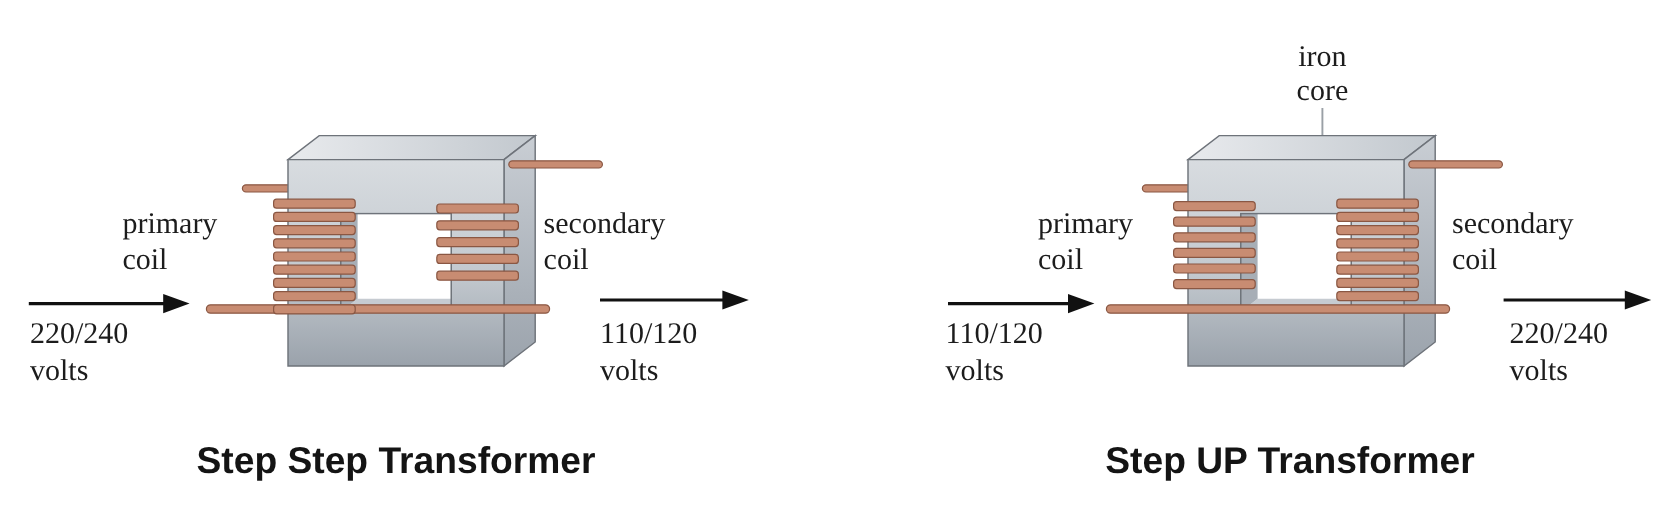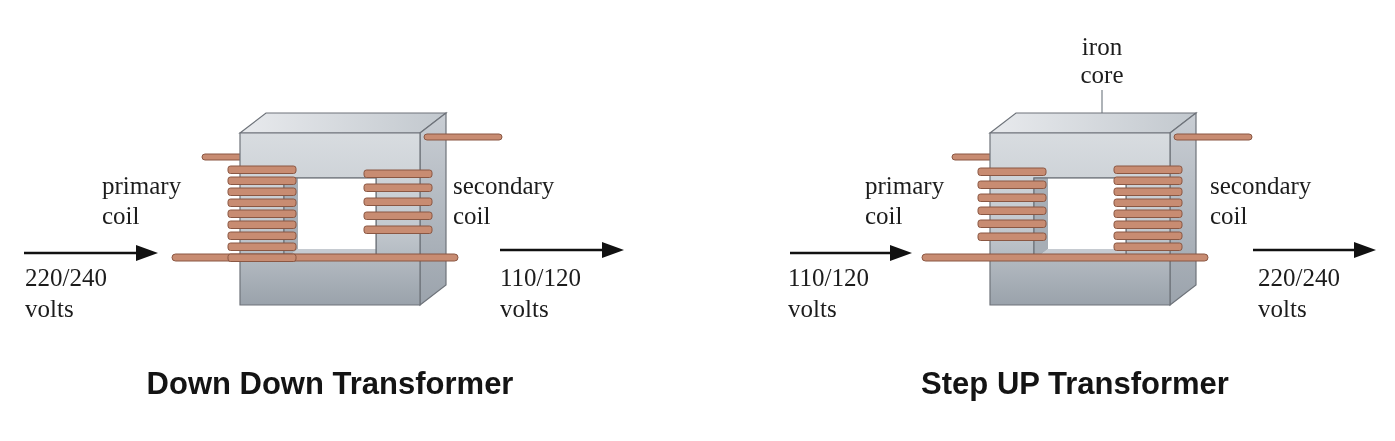--- a/index.html
+++ b/index.html
@@ -128,21 +128,21 @@
           <rect x="364" y="198" width="68" height="7.5" rx="2.5" class="coil-bar"></rect>
           <rect x="364" y="212" width="68" height="7.5" rx="2.5" class="coil-bar"></rect>
           <rect x="364" y="226" width="68" height="7.5" rx="2.5" class="coil-bar"></rect>
         </g>
 
       <text class="dia-label" x="102" y="194">primary</text>
       <text class="dia-label" x="102" y="224">coil</text>
       <text class="dia-label" x="453" y="194">secondary</text>
       <text class="dia-label" x="453" y="224">coil</text>
     </svg>
-    <h2 class="panel-title">Down Down Transformer</h2>
+    <h2 class="panel-title">Step Step Transformer</h2>
   </section>
 
   <section class="panel panel-right">
     <svg viewBox="0 0 650 340" width="650" height="340" role="img">
 
       <text class="dia-label" x="352" y="55" text-anchor="middle">iron</text>
       <text class="dia-label" x="352" y="83" text-anchor="middle">core</text>
       <line class="leader" x1="352" y1="90" x2="352" y2="123"></line>
 
       <g>

